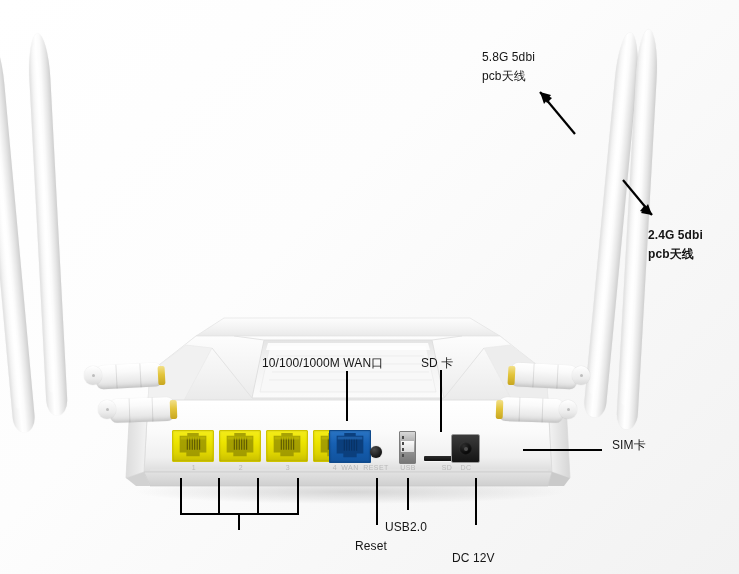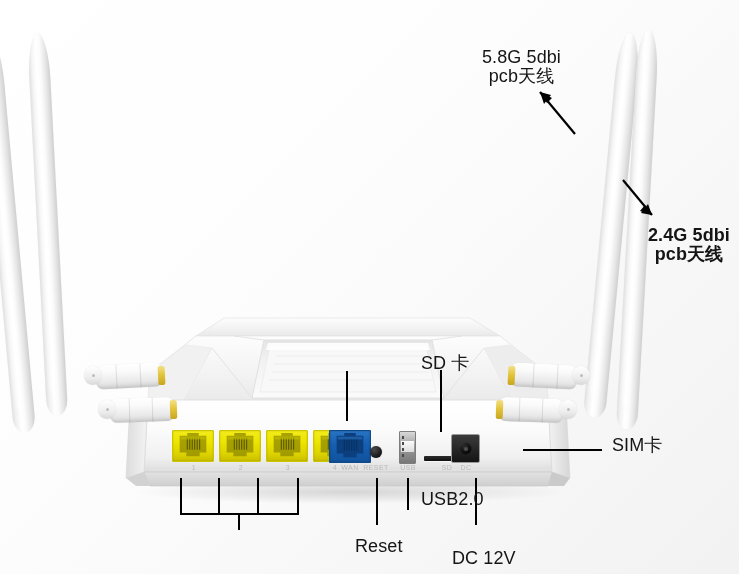--- a/index.html
+++ b/index.html
@@ -10,25 +10,24 @@
     overflow: hidden;
   }
   #stage {
     position: relative;
     width: 739px; height: 574px;
     background: linear-gradient(135deg,#ffffff 0%,#fdfdfd 40%,#f7f7f7 72%,#f2f2f2 100%);
   }
   .lbl {
     position: absolute;
     color: #151515;
-    font-size: 18px;
+    font-size: 12px;
     line-height: 19px;
     white-space: nowrap;
     letter-spacing: .1px;
-    text-align: center;
   }
 
   
   .ant {
     position: absolute;
     background: linear-gradient(to right,
       #e0e0e0 0%, #f0f0f0 14%, #ffffff 38%, #fbfbfb 56%, #e6e6e6 80%, #cfcfcf 100%);
     border-radius: 50% 50% 46% 46% / 12% 12% 4% 4%;
     box-shadow: 0 0 1px rgba(0,0,0,.10);
   }
@@ -443,25 +442,26 @@
   <div class="lbl" style="left:482px; top:48px;">
     <div>5.8G 5dbi</div>
     <div>pcb天线</div>
   </div>
 
   <div class="lbl" style="left:648px; top:226px;font-weight:bold;">
     <div>2.4G 5dbi</div>
     <div>pcb天线</div>
   </div>
 
+  <div class="lbl" style="left:262px; top:354px;">10/100/1000M WAN口</div>
 
   <div class="lbl" style="left:421px; top:354px;">SD 卡</div>
 
   <div class="lbl" style="left:612px; top:436px;">SIM卡</div>
 
 
   <div class="lbl" style="left:355px; top:537px;">Reset</div>
 
-  <div class="lbl" style="left:385px; top:490px;margin-left:36px;">USB2.0</div>
+  <div class="lbl" style="left:385px; top:518px;">USB2.0</div>
 
   <div class="lbl" style="left:452px; top:549px;">DC 12V</div>
 
 </div>
 
 </body></html>

